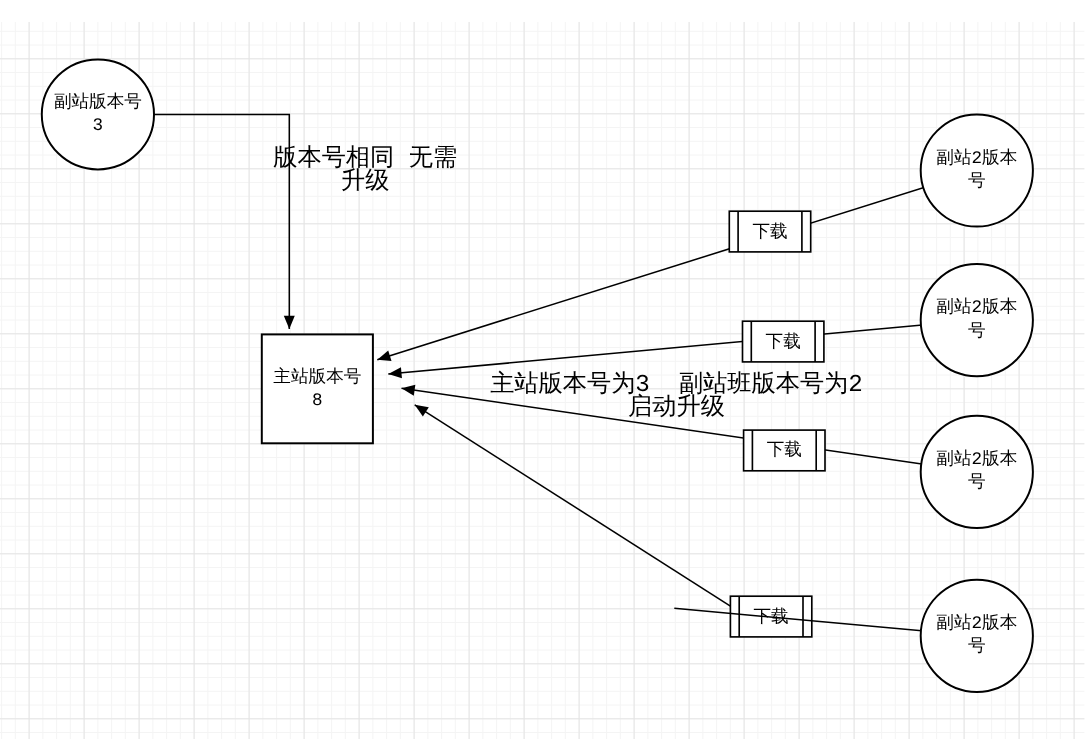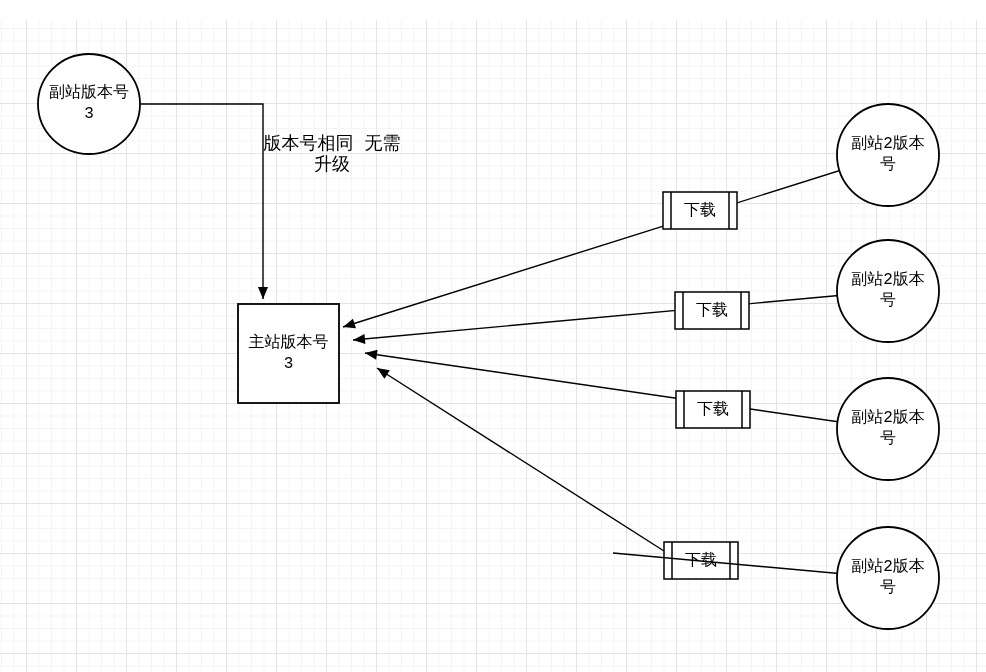--- a/index.html
+++ b/index.html
@@ -35,21 +35,21 @@
     position:absolute;
     display:flex;align-items:center;justify-content:center;
     text-align:center;white-space:pre-wrap;
     color:#000;
   }
   .node-label{font-size:16px;line-height:21px;}
   .node-label .wrap{display:inline-block;width:88px;}
   .dl-label{font-size:16px;line-height:20px;}
   .ann{
     position:absolute;text-align:center;white-space:pre-wrap;
-    font-size:18px;line-height:21px;color:#000;
+    font-size:22px;line-height:21px;color:#000;
   }
   .ann-note{line-height:22px;}
 </style>
 </head>
 <body>
 
 <div class="canvas">
 
   <svg width="986" height="672" viewBox="0 0 986 672">
     <defs>
@@ -94,21 +94,21 @@
 
     <rect class="shape" x="238" y="284" width="101" height="99"></rect>
 
     <ellipse class="shape" cx="89" cy="84" rx="51" ry="50"></ellipse>
   </svg>
 
   <div class="label node-label" style="left:38px;top:34px;width:102px;height:100px">副站版本号
 3</div>
 
   <div class="label node-label" style="left:238px;top:284px;width:101px;height:99px">主站版本号
-3</div>
+8</div>
 
   <div class="label node-label" style="left:837px;top:84px;width:102px;height:102px">
     <span class="wrap">副站2版本号</span>
   </div>
   <div class="label node-label" style="left:837px;top:220px;width:102px;height:102px">
     <span class="wrap">副站2版本号</span>
   </div>
   <div class="label node-label" style="left:837px;top:358px;width:102px;height:102px">
     <span class="wrap">副站2版本号</span>
   </div>
@@ -117,15 +117,16 @@
   </div>
 
   <div class="label dl-label" style="left:663px;top:172px;width:74px;height:37px">下载</div>
   <div class="label dl-label" style="left:675px;top:272px;width:74px;height:37px">下载</div>
   <div class="label dl-label" style="left:676px;top:371px;width:74px;height:37px">下载</div>
   <div class="label dl-label" style="left:664px;top:522px;width:74px;height:37px">下载</div>
 
   <div class="ann" style="left:242px;top:114px;width:180px">版本号相同 无需
 升级</div>
 
+  <div class="ann" style="left:425px;top:319px;width:380px">主站版本号为3  副站班版本号为2  启动升级</div>
 
 
 </div>
 
 </body></html>

